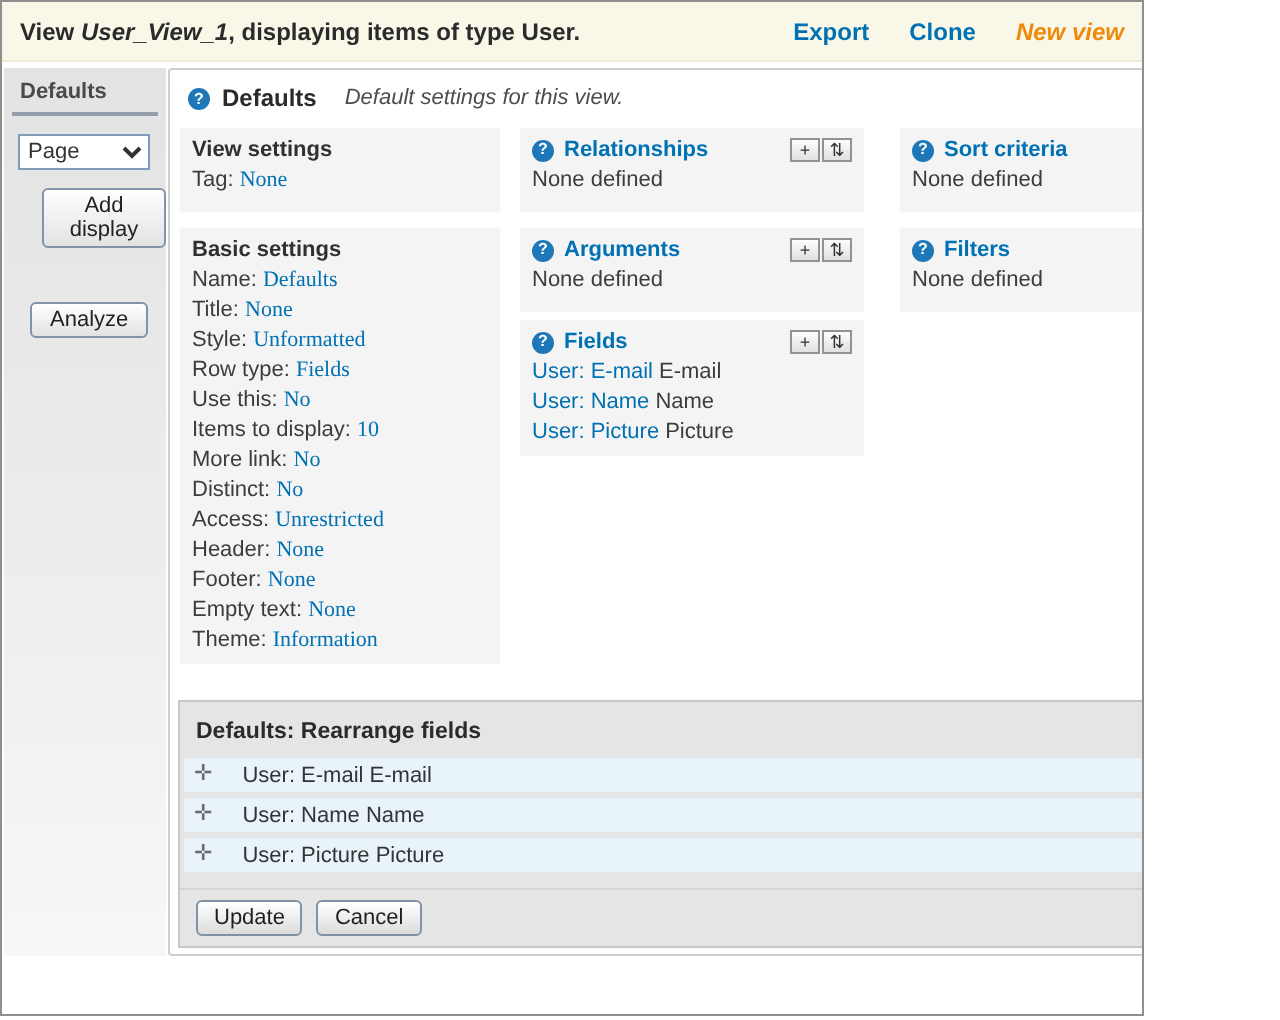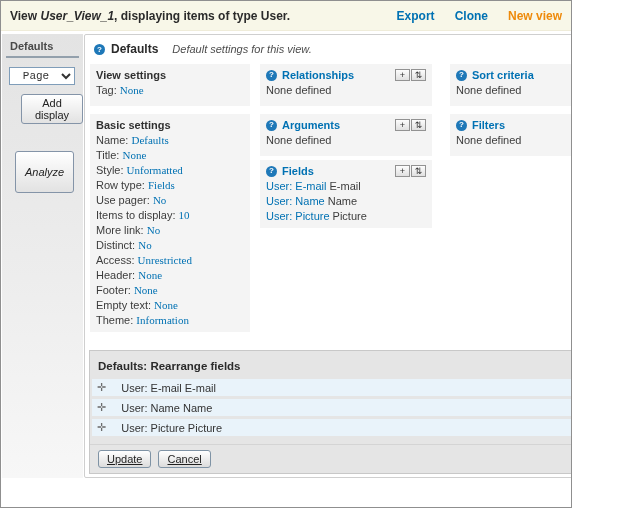--- a/index.html
+++ b/index.html
@@ -23,46 +23,46 @@
     position: absolute; top:0; left:0; right:0; height:30px;
     background:#f8f7e8;
     border-bottom:1px solid #efecd9;
     display:flex; align-items:center;
     padding:0 9px;
   }
   .topbar-title { font-weight:bold; font-size:12px; color:#2b2b2b; }
   .view-name { font-style:italic; }
   .topbar-links { margin-left:auto; display:flex; gap:20px; align-items:center; }
   .toplink { color:#0071b3; font-weight:bold; font-size:12px; text-decoration:none; cursor:pointer; }
-  .toplink.newview { color:#ee8a0b; }
+  .toplink.newview { color:#ee8a0b; font-style:italic; }
   
   .sidebar {
     position:absolute; top:33px; left:1px; width:81px; height:444px;
     background:linear-gradient(#e3e3e3, #ededed 55%, #f7f7f7);
   }
   .sidebar-tab {
     margin:3px 4px 0 4px;
     padding:3px 4px 4px 4px;
     font-weight:bold; color:#4a4a4a;
     border-bottom:2px solid #93a0ac;
     cursor:pointer;
   }
   .display-select {
     display:block; margin:9px 0 0 7px; width:66px; height:18px;
-    font-family:Liberation Mono, monospace; font-size:11px;
-    border:1px solid #7f9db9; background:#fff; color:#333;text-align:center;
+    font-family:Liberation Sans, sans-serif; font-size:11px;
+    border:1px solid #7f9db9; background:#fff; color:#333;
   }
   .side-btn {
     display:block; font-family:inherit; font-size:11px; color:#222;
     border:1px solid #8494a8; border-radius:3px;
     background:linear-gradient(#ffffff,#e2e2e2);
     padding:2px 6px; cursor:pointer;
   }
   .side-btn.add-display { margin:9px 0 0 19px; }
-  .side-btn.analyze { margin:27px 0 0 13px; padding:14px 9px;font-style:italic; }
+  .side-btn.analyze { margin:27px 0 0 13px; padding:2px 9px; }
   
   .main-box {
     position:absolute; top:33px; left:83px; width:551px; height:444px;
     border:1px solid #cfcfcf; border-radius:2px; background:#fff;
   }
   .main-header { position:absolute; top:7px; left:9px; display:flex; align-items:center; }
   .help-icon {
     display:inline-flex; align-items:center; justify-content:center;
     width:11px; height:11px; border-radius:50%;
     background:#1e78b8; color:#fff; font-size:8px; font-weight:bold;
@@ -121,21 +121,21 @@
   }
   .rearrange-footer {
     position:absolute; left:0; right:0; bottom:0; height:29px;
     background:#e5e5e5; border-top:1px solid #d4d4d4;
     display:flex; align-items:center; gap:7px; padding-left:8px;
   }
   .form-btn {
     font-family:inherit; font-size:11px; color:#1f1f1f;
     border:1px solid #7f93a5; border-radius:3px;
     background:linear-gradient(#ffffff,#dcdcdc);
-    padding:2px 8px; cursor:pointer;text-decoration:underline;
+    padding:2px 8px; cursor:pointer;
   }
 </style>
 </head>
 <body>
 
 <div class="page">
 
   <div class="topbar">
     <div class="topbar-title"><span>View</span> <span class="view-name">User_View_1</span><span>, displaying items of type User.</span></div>
     <div class="topbar-links">
@@ -169,21 +169,21 @@
         <a class="setting-value">None</a>
       </div>
     </div>
 
     <div class="panel p-basic-settings">
       <div class="panel-plain-title">Basic settings</div>
       <div class="setting-line"><span class="setting-label">Name:</span> <a class="setting-value">Defaults</a></div>
       <div class="setting-line"><span class="setting-label">Title:</span> <a class="setting-value">None</a></div>
       <div class="setting-line"><span class="setting-label">Style:</span> <a class="setting-value">Unformatted</a></div>
       <div class="setting-line"><span class="setting-label">Row type:</span> <a class="setting-value">Fields</a></div>
-      <div class="setting-line"><span class="setting-label">Use pager:</span> <a class="setting-value">No</a></div>
+      <div class="setting-line"><span class="setting-label">Use this:</span> <a class="setting-value">No</a></div>
       <div class="setting-line"><span class="setting-label">Items to display:</span> <a class="setting-value">10</a></div>
       <div class="setting-line"><span class="setting-label">More link:</span> <a class="setting-value">No</a></div>
       <div class="setting-line"><span class="setting-label">Distinct:</span> <a class="setting-value">No</a></div>
       <div class="setting-line"><span class="setting-label">Access:</span> <a class="setting-value">Unrestricted</a></div>
       <div class="setting-line"><span class="setting-label">Header:</span> <a class="setting-value">None</a></div>
       <div class="setting-line"><span class="setting-label">Footer:</span> <a class="setting-value">None</a></div>
       <div class="setting-line"><span class="setting-label">Empty text:</span> <a class="setting-value">None</a></div>
       <div class="setting-line"><span class="setting-label">Theme:</span> <a class="setting-value">Information</a></div>
     </div>
 

